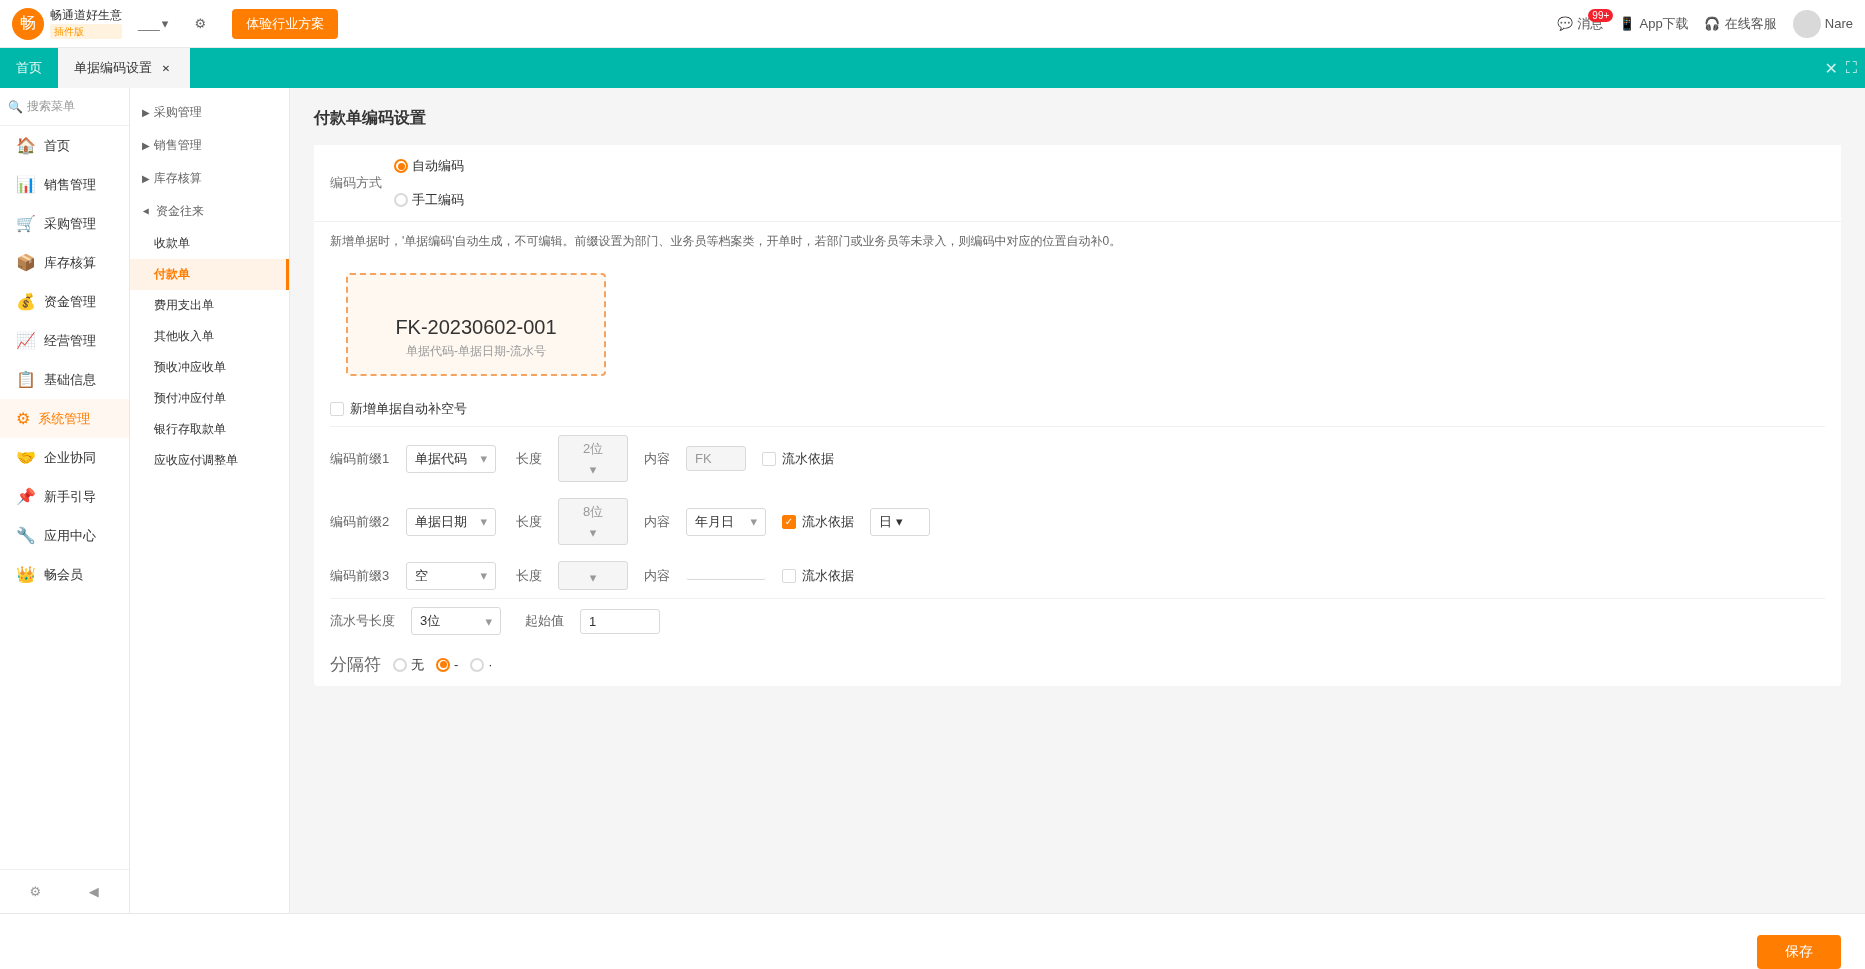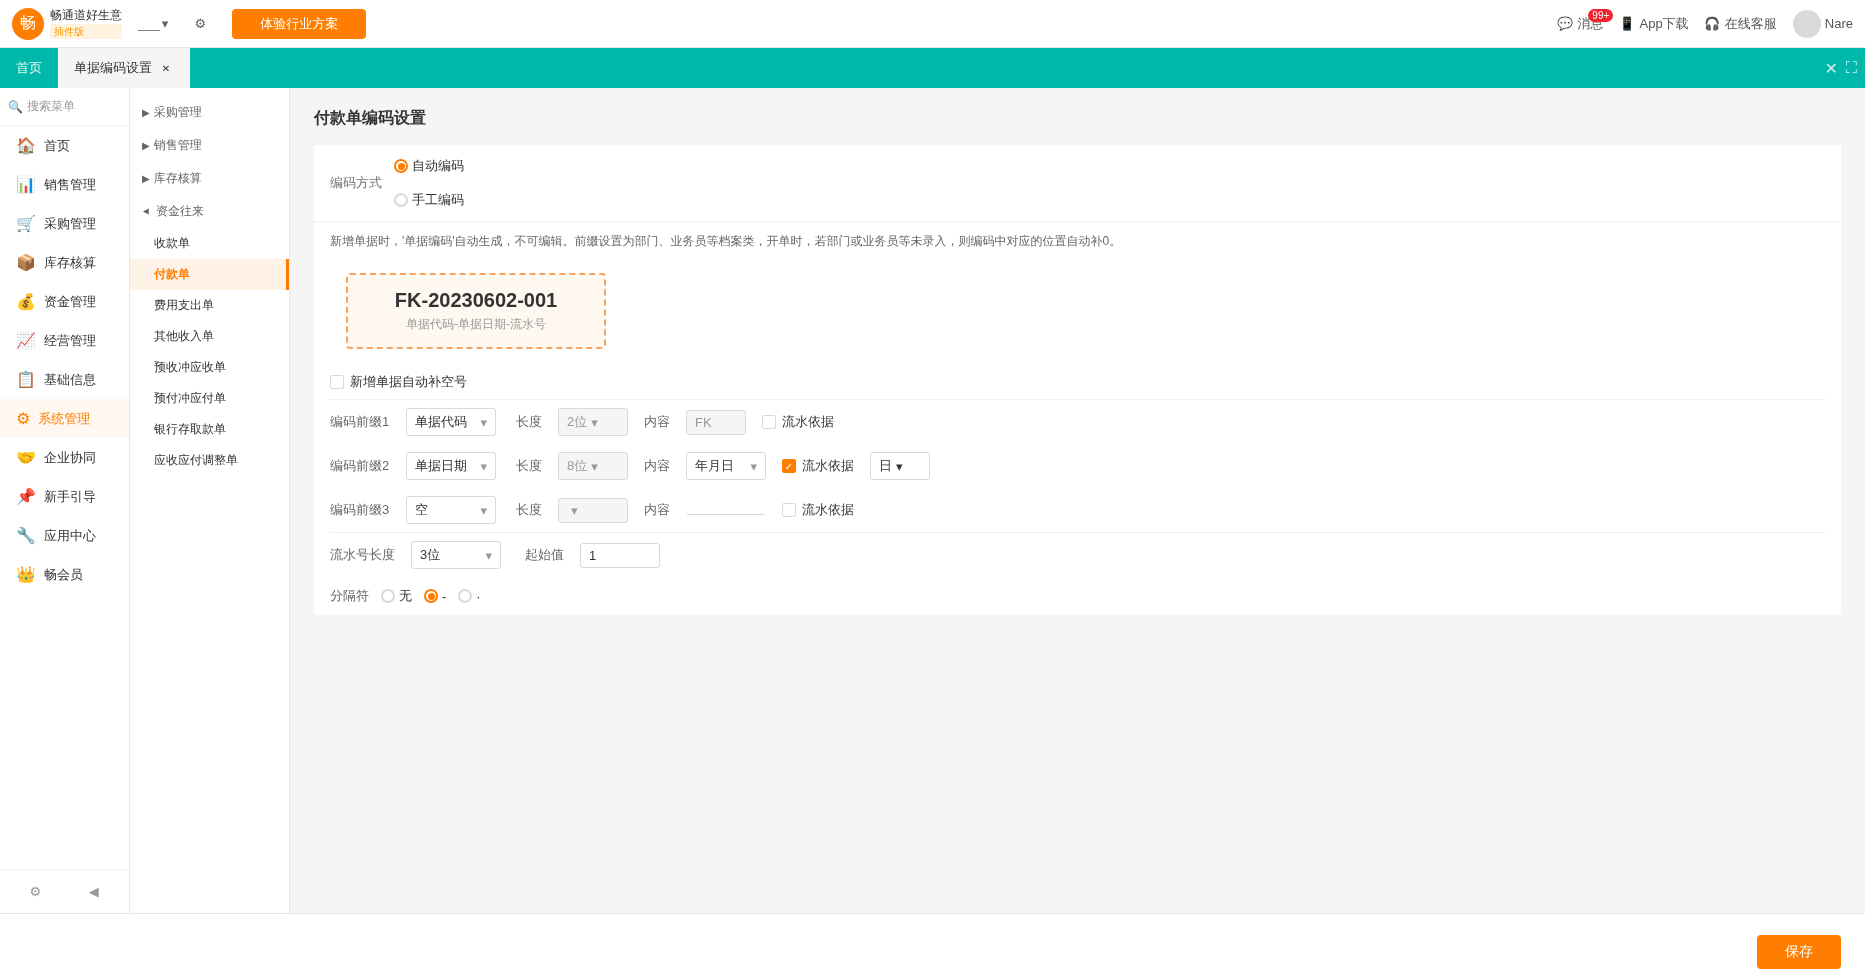--- a/index.html
+++ b/index.html
@@ -8,21 +8,21 @@
     
     .topbar { height: 48px; background: #fff; display: flex; align-items: center; padding: 0 12px; border-bottom: 1px solid #e8e8e8; justify-content: space-between; z-index: 100; }
     .topbar-left { display: flex; align-items: center; gap: 8px; }
     .topbar-logo { display: flex; align-items: center; gap: 6px; }
     .logo-icon { width: 32px; height: 32px; background: #ff7d00; border-radius: 50%; display: flex; align-items: center; justify-content: center; color: #fff; font-size: 16px; }
     .logo-text { font-size: 12px; color: #333; line-height: 1.3; }
     .logo-text .sub { font-size: 10px; color: #f90; background: #fff3e0; padding: 1px 4px; border-radius: 2px; }
     .topbar-nav { display: flex; align-items: center; gap: 18px; margin-left: 8px; }
     .topbar-nav .nav-dropdown { display: flex; align-items: center; gap: 2px; color: #666; font-size: 13px; cursor: pointer; }
     .topbar-nav .gear-btn { width: 28px; height: 28px; display: flex; align-items: center; justify-content: center; color: #666; cursor: pointer; border-radius: 4px; }
-    .experience-btn { background: #ff7d00; color: #fff; border: none; border-radius: 4px; padding: 6px 28px; font-size: 13px; cursor: pointer; }
+    .experience-btn { background: #ff7d00; color: #fff; border: none; border-radius: 4px; padding: 6px 14px; font-size: 13px; cursor: pointer; }
     .topbar-right { display: flex; align-items: center; gap: 16px; }
     .topbar-right .item { display: flex; align-items: center; gap: 4px; color: #555; cursor: pointer; font-size: 13px; position: relative; }
     .badge { background: #f5222d; color: #fff; font-size: 10px; padding: 1px 4px; border-radius: 10px; position: absolute; top: -6px; right: -10px; }
     .avatar { width: 28px; height: 28px; border-radius: 50%; background: #d9d9d9; }
 
     
     .main-wrapper { display: flex; flex: 1; overflow: hidden; }
 
     
     .sidebar { width: 130px; background: #fff; border-right: 1px solid #e8e8e8; display: flex; flex-direction: column; overflow-y: auto; flex-shrink: 0; }
@@ -67,49 +67,49 @@
     .radio-item { display: flex; align-items: center; gap: 4px; cursor: pointer; font-size: 13px; color: #333; }
     .radio-dot { width: 14px; height: 14px; border-radius: 50%; border: 2px solid #d9d9d9; display: flex; align-items: center; justify-content: center; }
     .radio-dot.selected { border-color: #ff7d00; }
     .radio-dot.selected::after { content: ''; width: 7px; height: 7px; border-radius: 50%; background: #ff7d00; }
 
     
     .info-text { padding: 10px 16px; color: #666; font-size: 12px; line-height: 1.6; }
 
     
     .preview-box { margin: 12px 16px; border: 2px dashed #f4a460; background: #fff8f0; border-radius: 4px; padding: 14px 20px; display: inline-block; min-width: 260px; }
-    .preview-code { font-size: 20px; font-weight: bold; color: #333; text-align: center; }
+    .preview-code { font-size: 20px; font-weight: normal; color: #333; text-align: center; margin-top: 27px; }
     .preview-desc { font-size: 12px; color: #999; text-align: center; margin-top: 4px; }
 
     
     .auto-fill-row { display: flex; align-items: center; gap: 8px; padding: 8px 16px; }
     .checkbox-item { display: flex; align-items: center; gap: 6px; cursor: pointer; font-size: 13px; color: #333; }
     .checkbox-box { width: 14px; height: 14px; border: 1px solid #d9d9d9; border-radius: 2px; background: #fff; }
 
     
     .config-row { display: flex; align-items: center; gap: 16px; padding: 8px 16px; }
     .config-label { width: 60px; color: #666; font-size: 13px; flex-shrink: 0; }
     .select-control { display: flex; align-items: center; border: 1px solid #d9d9d9; border-radius: 3px; background: #fff; padding: 4px 8px; min-width: 90px; cursor: pointer; gap: 4px; font-size: 13px; color: #333; }
     .select-control .arrow { color: #999; margin-left: auto; }
     .length-label { color: #666; font-size: 13px; margin-left: 4px; }
-    .length-control { display: flex; align-items: center; border: 1px solid #d9d9d9; border-radius: 3px; background: #f5f5f5; padding: 4px 8px; min-width: 70px; cursor: pointer; gap: 4px; font-size: 13px; color: #999; }
+    .length-control { display: flex; align-items: center; border: 1px solid #d9d9d9; border-radius: 3px; background: #f5f5f5; padding: 4px 8px; min-width: 70px; cursor: pointer; gap: 4px; font-size: 13px; color: #999; flex-direction: column; }
     .content-label { color: #666; font-size: 13px; }
     .content-value { border: 1px solid #d9d9d9; border-radius: 3px; background: #fff; padding: 4px 8px; min-width: 60px; font-size: 13px; color: #333; }
     .content-value.disabled { background: #f5f5f5; color: #999; }
     .waterflow-checkbox { display: flex; align-items: center; gap: 6px; color: #333; font-size: 13px; }
     .waterflow-checkbox .cb { width: 14px; height: 14px; border: 1px solid #d9d9d9; border-radius: 2px; background: #fff; }
     .waterflow-checkbox .cb.checked { background: #ff7d00; border-color: #ff7d00; display: flex; align-items: center; justify-content: center; }
     .day-select { display: flex; align-items: center; border: 1px solid #d9d9d9; border-radius: 3px; background: #fff; padding: 4px 8px; min-width: 60px; cursor: pointer; gap: 4px; font-size: 13px; color: #333; }
 
     
     .divider { border: none; border-top: 1px solid #f0f0f0; margin: 0 16px; }
 
     
     .separator-row { display: flex; align-items: center; gap: 12px; padding: 10px 16px; }
-    .sep-label { color: #666; font-size: 13px; text-align: center; }
+    .sep-label { color: #666; font-size: 17px; text-align: center; }
     .sep-radio-group { display: flex; align-items: center; gap: 12px; }
 
     
     .flow-num-row { display: flex; align-items: center; gap: 16px; padding: 8px 16px; }
     .flow-num-label { color: #666; font-size: 13px; }
     .start-label { color: #666; font-size: 13px; margin-left: 8px; }
     .start-input { border: 1px solid #d9d9d9; border-radius: 3px; background: #fff; padding: 4px 8px; width: 80px; font-size: 13px; color: #333; }
 
     
     .bottom-bar { height: 56px; background: #fff; border-top: 1px solid #e8e8e8; display: flex; align-items: flex-end; justify-content: flex-end; padding: 0 24px; flex-shrink: 0; }

